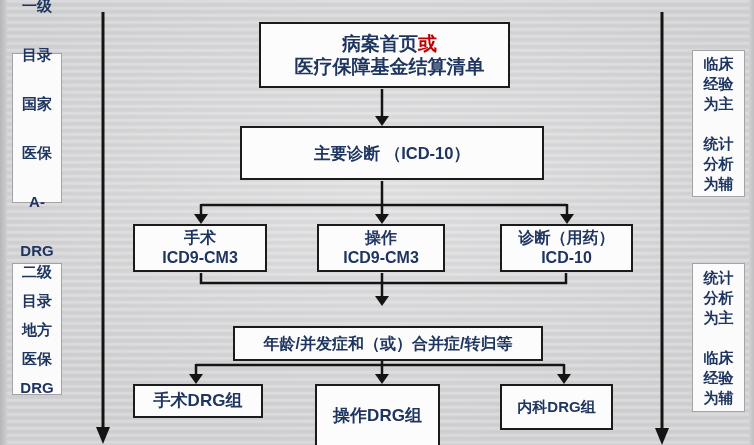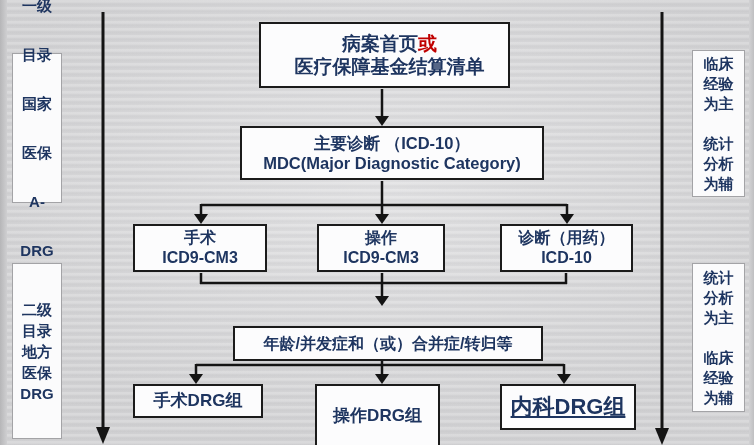--- a/index.html
+++ b/index.html
@@ -114,21 +114,20 @@
     </g>
   </svg>
 
   <div class="fbox" style="left:259px;top:22px;width:251px;height:66px;font-size:19px;padding-left:10px;">
     <div><span>病案首页</span><span class="red">或</span></div>
     <div>医疗保障基金结算清单</div>
   </div>
 
   <div class="fbox" style="left:240px;top:126px;width:304px;height:54px;font-size:16.5px;">
     <div>主要诊断 （ICD-10）</div>
-    <div>MDC(Major Diagnostic Category)</div>
   </div>
 
   <div class="fbox" style="left:133px;top:224px;width:134px;height:48px;font-size:16px;">
     <div>手术</div>
     <div>ICD9-CM3</div>
   </div>
 
   <div class="fbox" style="left:317px;top:224px;width:128px;height:48px;font-size:16px;">
     <div>操作</div>
     <div>ICD9-CM3</div>
@@ -144,34 +143,34 @@
   </div>
 
   <div class="fbox" style="left:133px;top:384px;width:130px;height:34px;font-size:17px;">
     <div>手术DRG组</div>
   </div>
 
   <div class="fbox" style="left:315px;top:384px;width:125px;height:65px;font-size:17px;">
     <div>操作DRG组</div>
   </div>
 
-  <div class="fbox" style="left:500px;top:384px;width:136px;height:46px;font-size:22px;text-decoration:underline;">
+  <div class="fbox" style="left:500px;top:384px;width:113px;height:46px;font-size:15px;">
     <div>内科DRG组</div>
   </div>
 
   <div class="sbox" style="left:12px;top:53px;width:50px;height:150px;gap:28px;">
     <div class="sline">一级</div>
     <div class="sline">目录</div>
     <div class="sline">国家</div>
     <div class="sline">医保</div>
     <div class="sline">A-</div>
     <div class="sline">DRG</div>
   </div>
 
-  <div class="sbox" style="left:12px;top:263px;width:50px;height:176px;">
+  <div class="sbox" style="left:12px;top:263px;width:50px;height:132px;gap:8px;">
     <div class="sline">二级</div>
     <div class="sline">目录</div>
     <div class="sline">地方</div>
     <div class="sline">医保</div>
     <div class="sline">DRG</div>
   </div>
 
   <div class="sbox" style="left:692px;top:50px;width:53px;height:147px;line-height:20px;">
     <div class="sline" style="min-height:20px">临床</div>
     <div class="sline" style="min-height:20px">经验</div>

